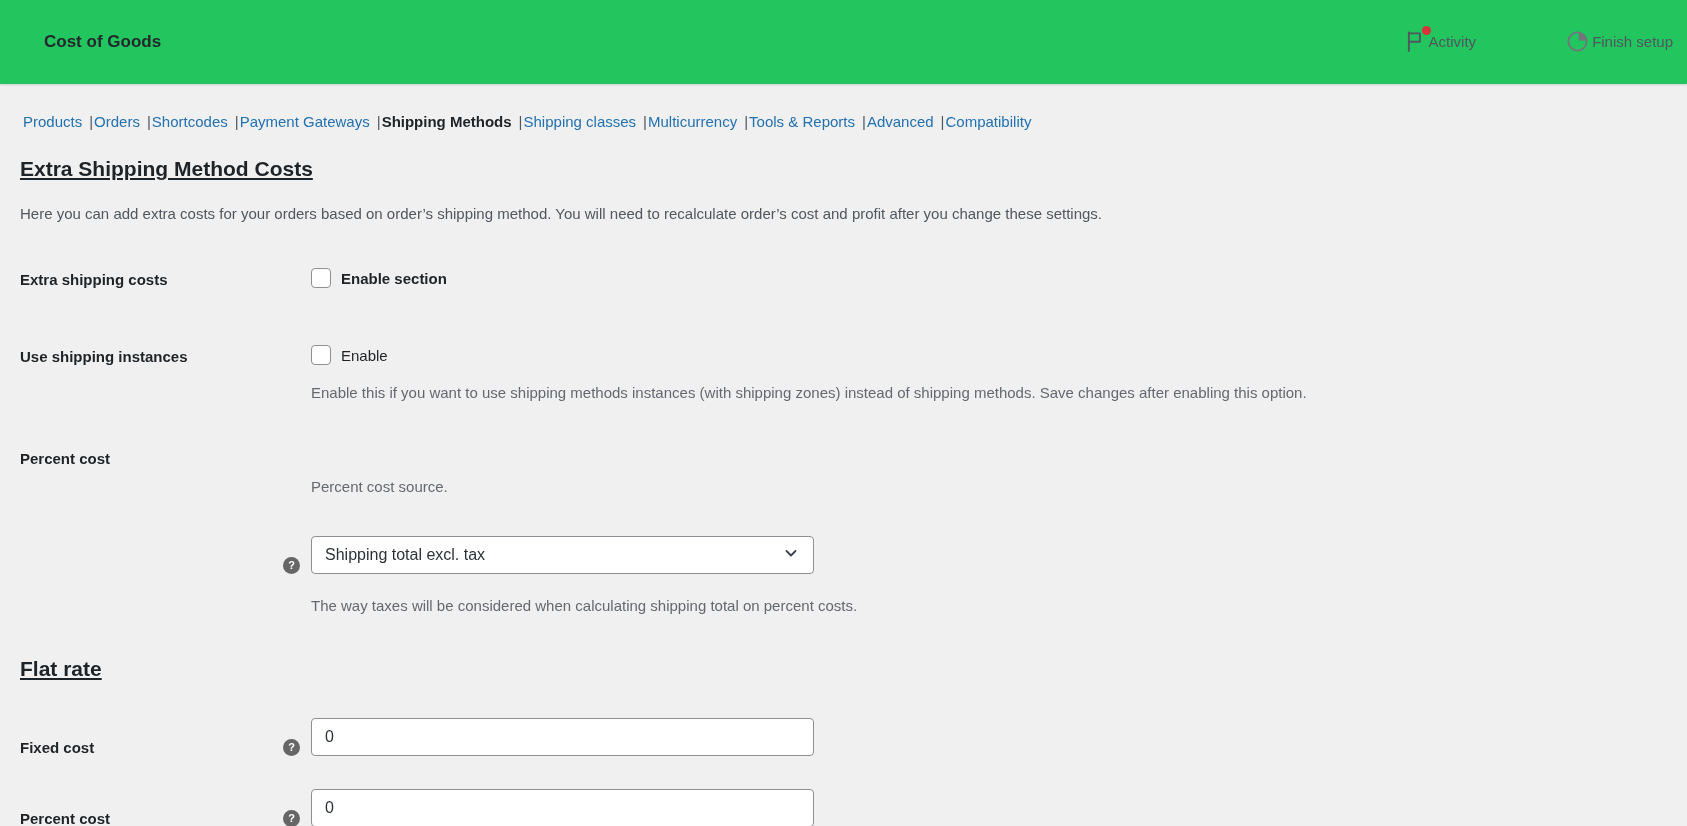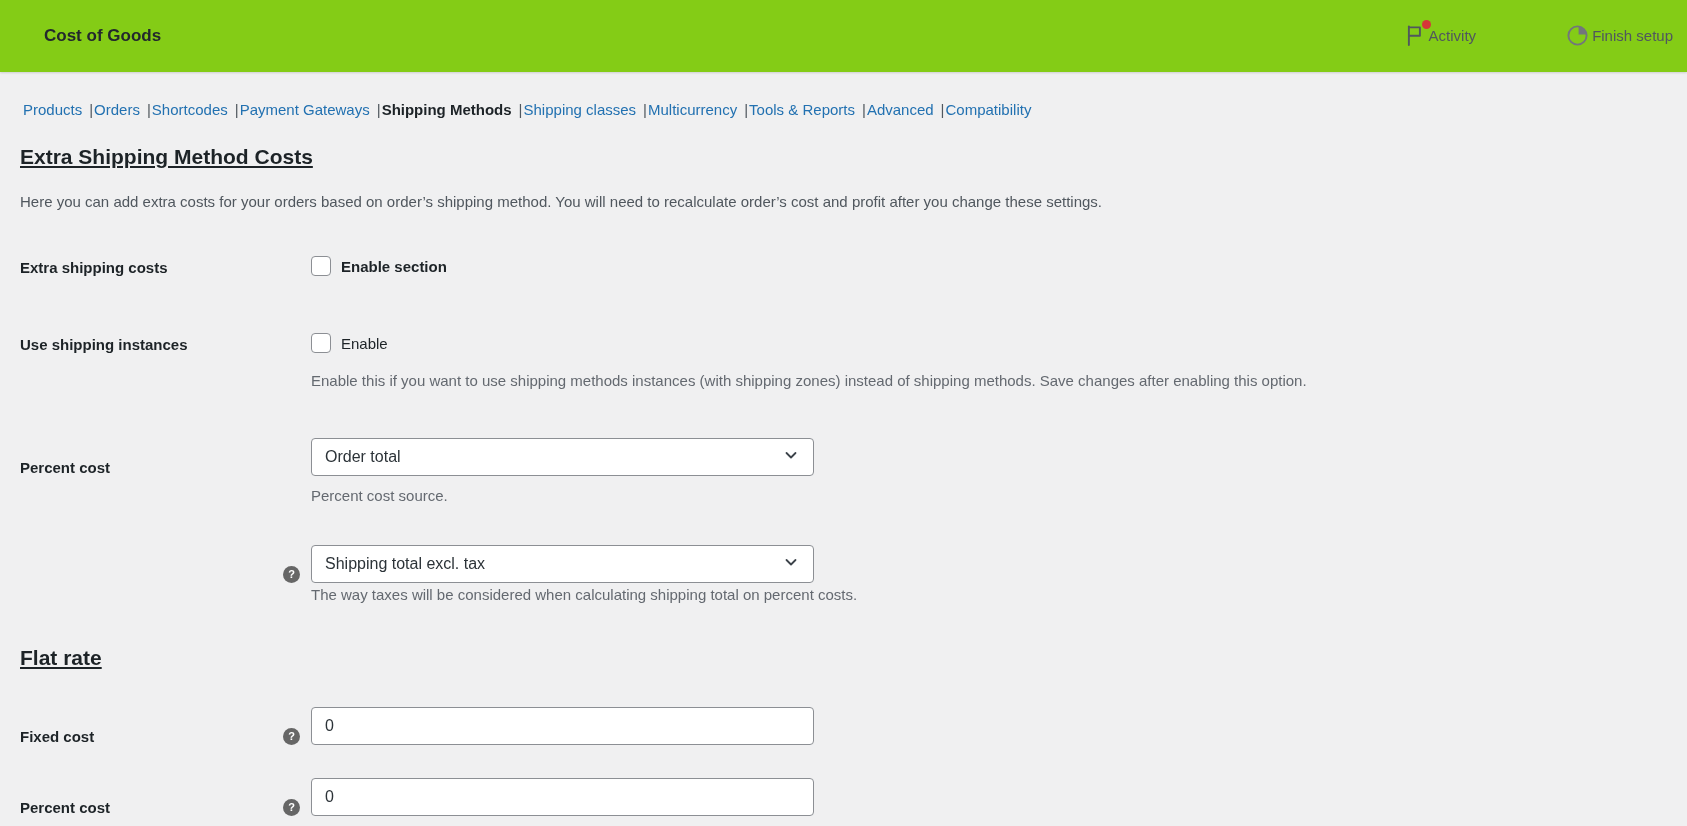--- a/index.html
+++ b/index.html
@@ -6,21 +6,21 @@
   html,body { margin:0; padding:0; }
   body {
     width:1687px; height:826px; overflow:hidden;
     background:#f0f0f1;
     font-family:"Liberation Sans", sans-serif;
     color:#1d2327;
   }
 
   
   .topbar {
-    height:72px; background:#84cc16;
+    height:84px; background:#22c55e;
     display:flex; align-items:center; justify-content:space-between;
     padding:0 10px 0 44px;
     box-shadow:0 1px 2px rgba(0,0,0,.14);
     position:relative; z-index:2;
   }
   .app-title { font-size:17px; font-weight:600; color:#23282d; }
   .topbar-tabs { display:flex; gap:80px; }
   .topbar-tab {
     display:flex; flex-direction:row; align-items:center;
     gap:1px; padding:6px 4px 8px; cursor:pointer;
@@ -85,21 +85,21 @@
   .text-input {
     width:503px; height:38px;
     border:1px solid #8c8f94; border-radius:4px; background:#ffffff;
     padding:0 13px; font-size:16px; color:#2c3338;
     font-family:inherit;
   }
 
   .field-desc { font-size:15px; line-height:20px; color:#646970; }
   .desc-b { margin:18px 0 0 291px; }
   .desc-c { margin:10px 0 0 291px; }
-  .desc-d { margin:2px 0 0 291px; }
+  .desc-d { margin:22px 0 0 291px; }
 </style>
 </head>
 <body>
 
 <div class="app">
 
   <header class="topbar">
     <div class="app-title">Cost of Goods</div>
     <div class="topbar-tabs">
       <div class="topbar-tab">
@@ -148,28 +148,20 @@
       <label class="checkbox-wrap">
         <input type="checkbox" class="checkbox" style="">
         <span class="cb-label">Enable</span>
       </label>
     </div>
     <div class="field-desc desc-b">Enable this if you want to use shipping methods instances (with shipping zones) instead of shipping methods. Save changes after enabling this option.</div>
 
     <div class="field-row row-c">
       <div class="field-label">Percent cost</div>
       <div class="help-slot"></div>
-      <div class="select-box" tabindex="0">
-        <span class="select-value">Order total</span>
-        <span class="chevron">
-          <svg width="16" height="16" viewBox="0 0 16 16">
-            <path d="M3.5 6 L8 10.5 L12.5 6" stroke="#3c434a" stroke-width="1.8" fill="none" stroke-linecap="round" stroke-linejoin="round"></path>
-          </svg>
-        </span>
-      </div>
     </div>
     <div class="field-desc desc-c">Percent cost source.</div>
 
     <div class="field-row row-d">
       <div class="field-label"></div>
       <div class="help-slot">
         <span class="help-tip">
           <span>?</span>
         </span>
       </div>

